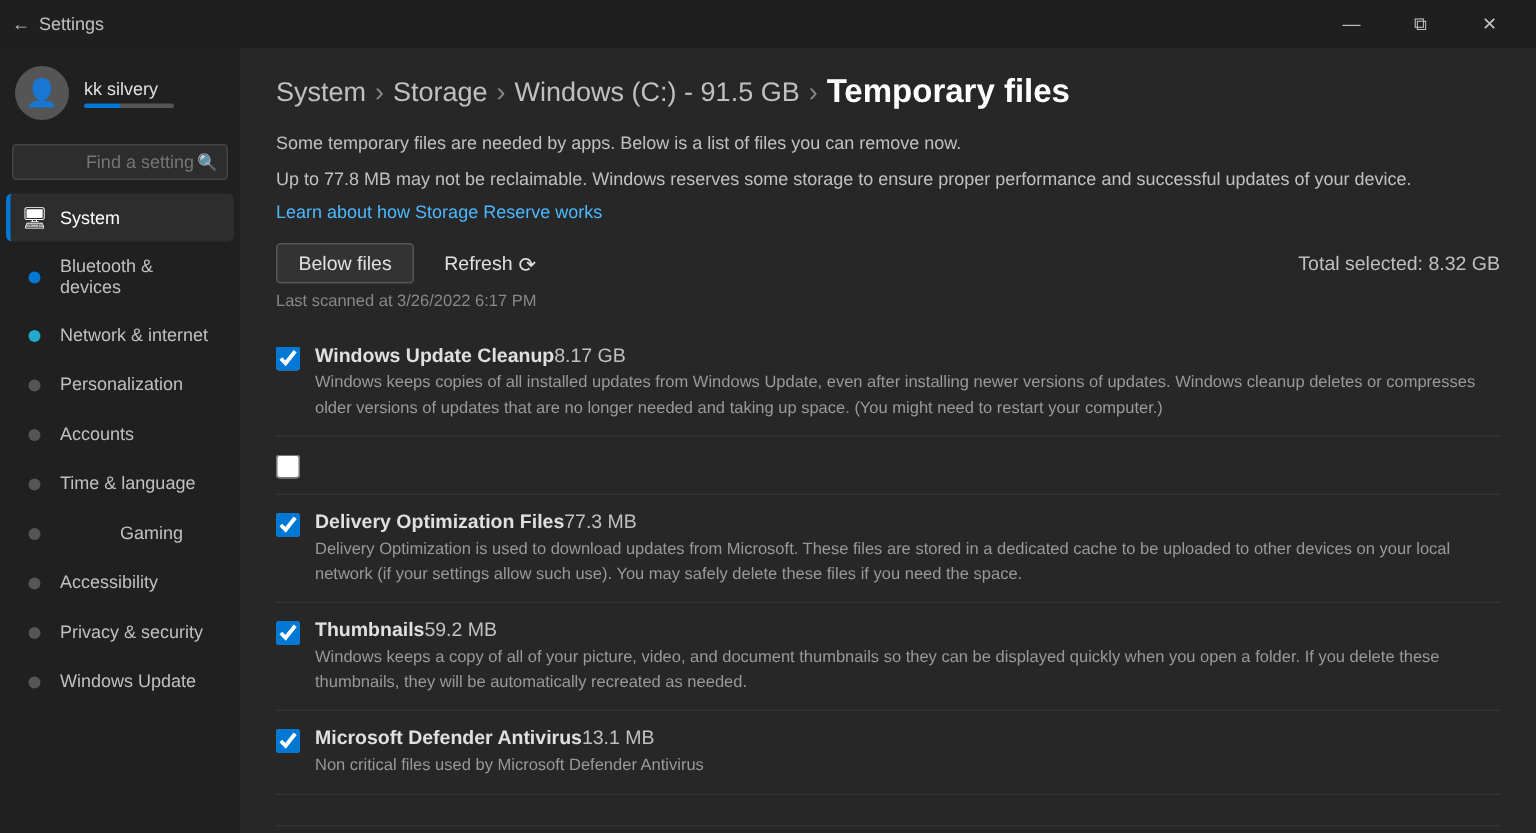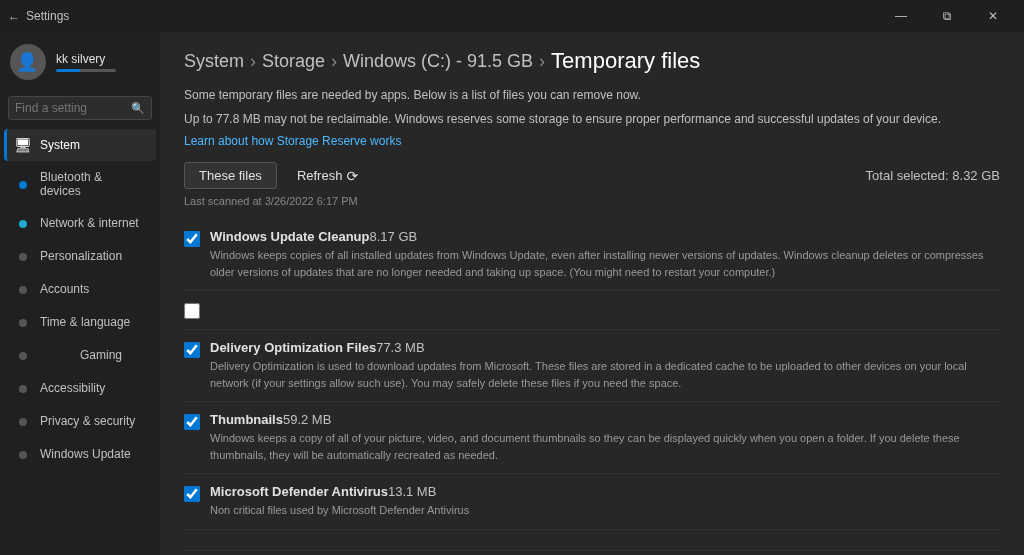--- a/index.html
+++ b/index.html
@@ -105,20 +105,21 @@
       border-radius: 3px;
       padding: 4px 6px;
     }
     .search-box input {
       background: none;
       border: none;
       outline: none;
       color: #ffffff;
       font-size: 12px;
       width: 100%;
+      text-align: right;
     }
     .search-box-icon {
       font-size: 11px;
       color: #888;
       margin-left: 2px;
     }
 
     .nav-item {
       display: flex;
       align-items: center;
@@ -156,21 +157,21 @@
       gap: 6px;
       font-size: 20px;
       color: #c0c0c0;
       margin-bottom: 12px;
       flex-wrap: wrap;
     }
     .breadcrumb .crumb {
       cursor: pointer;
       color: #c0c0c0;
     }
-    .breadcrumb .crumb.active { color: #fff; font-weight: 400; }
+    .breadcrumb .crumb.active { color: #fff; font-weight: 700; }
     .breadcrumb .sep { color: #666; font-size: 14px; }
 
     .desc-text {
       font-size: 12px;
       color: #c0c0c0;
       line-height: 1.5;
       margin-bottom: 6px;
     }
     .learn-link {
       font-size: 12px;
@@ -350,21 +351,21 @@
         <span class="crumb" style="font-size: 18px;">Windows (C:) - 91.5 GB</span>
         <span class="sep" style="color: rgb(136, 136, 136); font-size: 18px;">›</span>
         <span class="crumb active" style="font-size: 22px; color: rgb(255, 255, 255);">Temporary files</span>
       </div>
 
     <p class="desc-text">Some temporary files are needed by apps. Below is a list of files you can remove now.</p>
     <p class="desc-text">Up to 77.8 MB may not be reclaimable. Windows reserves some storage to ensure proper performance and successful updates of your device.</p>
     <a class="learn-link">Learn about how Storage Reserve works</a>
 
     <div class="action-bar">
-      <button class="btn-remove">These files</button>
+      <button class="btn-remove">Below files</button>
       <button class="btn-refresh">
         <span>Refresh</span>
         <span class="refresh-icon">⟳</span>
       </button>
       <span class="total-selected">Total selected: 8.32 GB</span>
     </div>
 
     <div class="last-scanned">Last scanned at 3/26/2022 6:17 PM</div>
 
     <div id="file-list">

